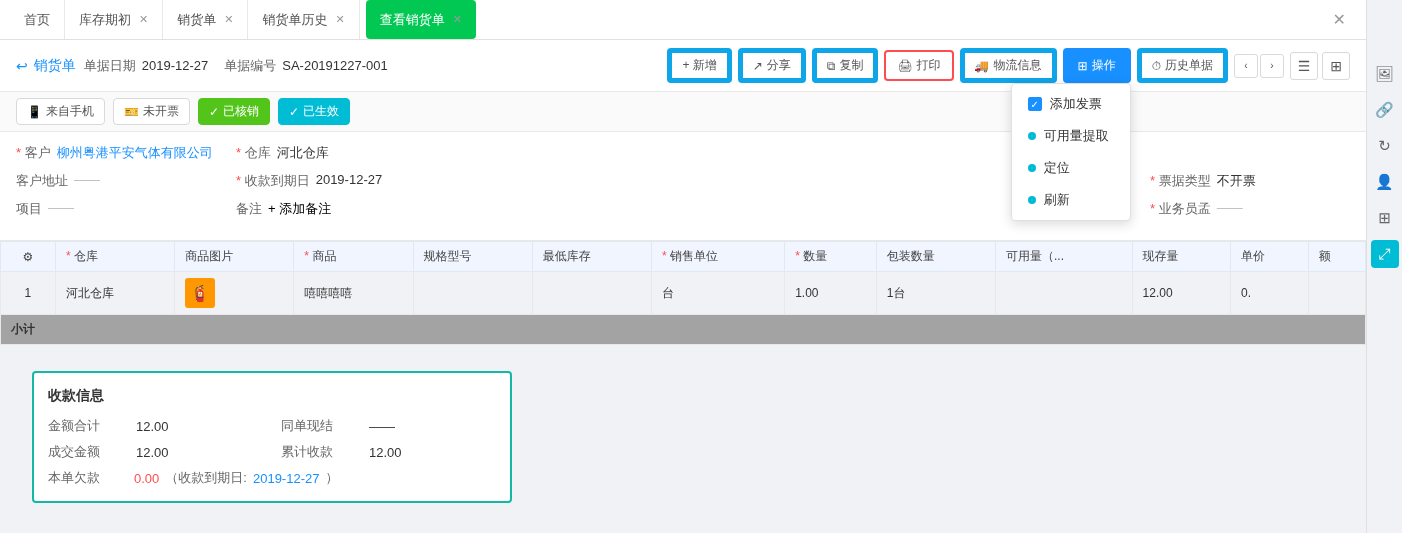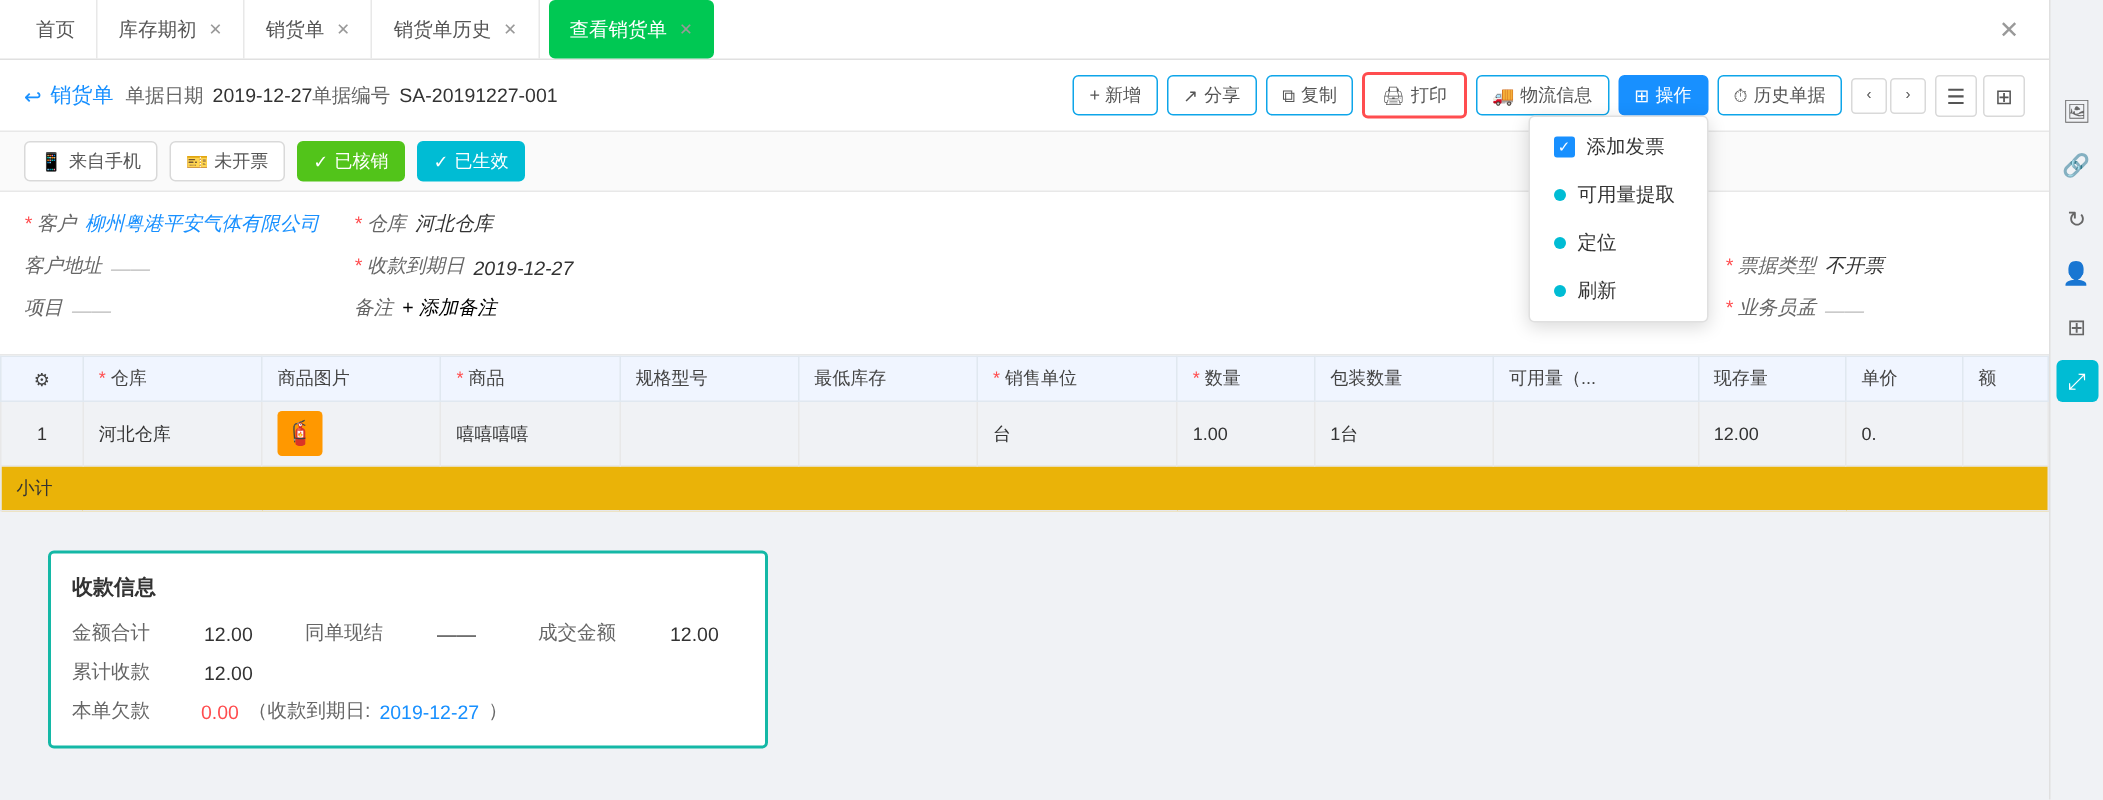--- a/index.html
+++ b/index.html
@@ -21,28 +21,28 @@
     .tab-spacer { flex: 1; }
     .tab-close-all { color: #999; cursor: pointer; font-size: 16px; padding: 0 10px; }
 
     
     .doc-header {
       display: flex; align-items: center; padding: 8px 16px;
       border-bottom: 1px solid #e8e8e8; background: #fff;
       flex-wrap: wrap; gap: 8px;
     }
     .doc-title { display: flex; align-items: center; gap: 6px; font-weight: 500; color: #1890ff; font-size: 14px; }
-    .doc-meta { display: flex; align-items: center; flex: 1; flex-wrap: wrap; text-align: center; }
+    .doc-meta { display: flex; align-items: center; gap: 16px; flex: 1; flex-wrap: wrap; text-align: center; }
     .doc-meta-item { display: flex; align-items: center; gap: 6px; font-size: 13px; color: #555; }
     .doc-meta-label { color: #666; }
     .doc-meta-value { color: #333; }
     .doc-actions { display: flex; align-items: center; gap: 6px; margin-left: auto; }
     .action-btn {
       display: flex; align-items: center; gap: 4px; padding: 4px 10px;
-      border: 1px solid #0ea5e9; border-radius: 4px; cursor: pointer;
+      border: 5px solid #0ea5e9; border-radius: 4px; cursor: pointer;
       background: #fff; font-size: 12px; color: #555; white-space: nowrap;
     }
     .nav-arrows { display: flex; gap: 2px; }
     .nav-arrow { width: 24px; height: 24px; border: 1px solid #d9d9d9; border-radius: 3px; display: flex; align-items: center; justify-content: center; cursor: pointer; font-size: 10px; color: #555; }
 
     
     .toolbar-row {
       display: flex; align-items: center; padding: 6px 16px;
       background: #fafafa; border-bottom: 1px solid #e8e8e8;
       gap: 8px; flex-wrap: wrap;
@@ -55,48 +55,48 @@
     .toolbar-btn.green { background: #52c41a; border-color: #52c41a; color: #fff; }
     .toolbar-btn.cyan { background: #00bcd4; border-color: #00bcd4; color: #fff; }
     .view-icons { display: flex; gap: 4px; }
     .view-icon { width: 28px; height: 28px; border: 1px solid #d9d9d9; border-radius: 3px; display: flex; align-items: center; justify-content: center; cursor: pointer; font-size: 14px; color: #555; }
 
     
     .form-section {
       padding: 12px 16px; background: #fff; border-bottom: 1px solid #e8e8e8;
     }
     .form-row { display: flex; align-items: center; margin-bottom: 10px; gap: 20px; flex-wrap: wrap; }
-    .form-field { display: flex; align-items: flex-end; gap: 6px; min-width: 200px; font-style: italic; }
+    .form-field { display: flex; align-items: flex-start; gap: 6px; min-width: 200px; }
     .form-label { color: #666; font-size: 13px; white-space: nowrap; }
     .form-label.required::before { content: '* '; color: #ff4d4f; }
     .form-value { color: #333; font-size: 13px; }
     .form-value.link { color: #1890ff; cursor: pointer; }
     .form-value.placeholder { color: #bbb; }
     .add-note-btn { color: #000000; cursor: pointer; font-size: 13px; display: flex; align-items: center; gap: 3px; }
 
     
     .table-section { padding: 0; overflow-x: auto; }
     table { width: 100%; border-collapse: collapse; font-size: 12px; }
     th {
       background: #f0f5ff; border: 1px solid #e0e8f0; padding: 6px 10px;
       text-align: left; white-space: nowrap; color: #444; font-weight: 500;
     }
     th.required::before { content: '* '; color: #ff4d4f; }
     td { border: 1px solid #e8e8e8; padding: 6px 10px; white-space: nowrap; color: #333; }
     .settings-col { text-align: center; }
     .product-img { width: 30px; height: 30px; background: #ff9800; border-radius: 3px; display: flex; align-items: center; justify-content: center; color: #fff; font-size: 16px; }
-    .subtotal-row td { background: #eab308; font-weight: 400; }
+    .subtotal-row td { background: #a3a3a3; font-weight: 700; }
 
     
     .summary-section {
       border: 2px solid #14b8a6; border-radius: 4px; margin: 26px 16px;
       padding: 14px; background: #fff; display: inline-block; min-width: 480px;
     }
     .summary-title { font-weight: bold; font-size: 14px; margin-bottom: 12px; }
-    .summary-grid { display: grid; grid-template-columns: 1fr 1fr 1fr; gap: 8px 18px; }
+    .summary-grid { display: grid; grid-template-columns: 1fr 1fr; gap: 8px 18px; }
     .summary-item { display: flex; align-items: center; gap: 8px; }
     .summary-label { color: #666; font-size: 13px; min-width: 80px; }
     .summary-value { color: #333; font-size: 13px; }
     .summary-value.red { color: #ff4d4f; }
     .summary-value.blue { color: #1890ff; }
 
     
     .dropdown-container { position: relative; display: inline-block; }
     .dropdown-menu {
       position: absolute; top: 100%; right: 0; background: #fff;

